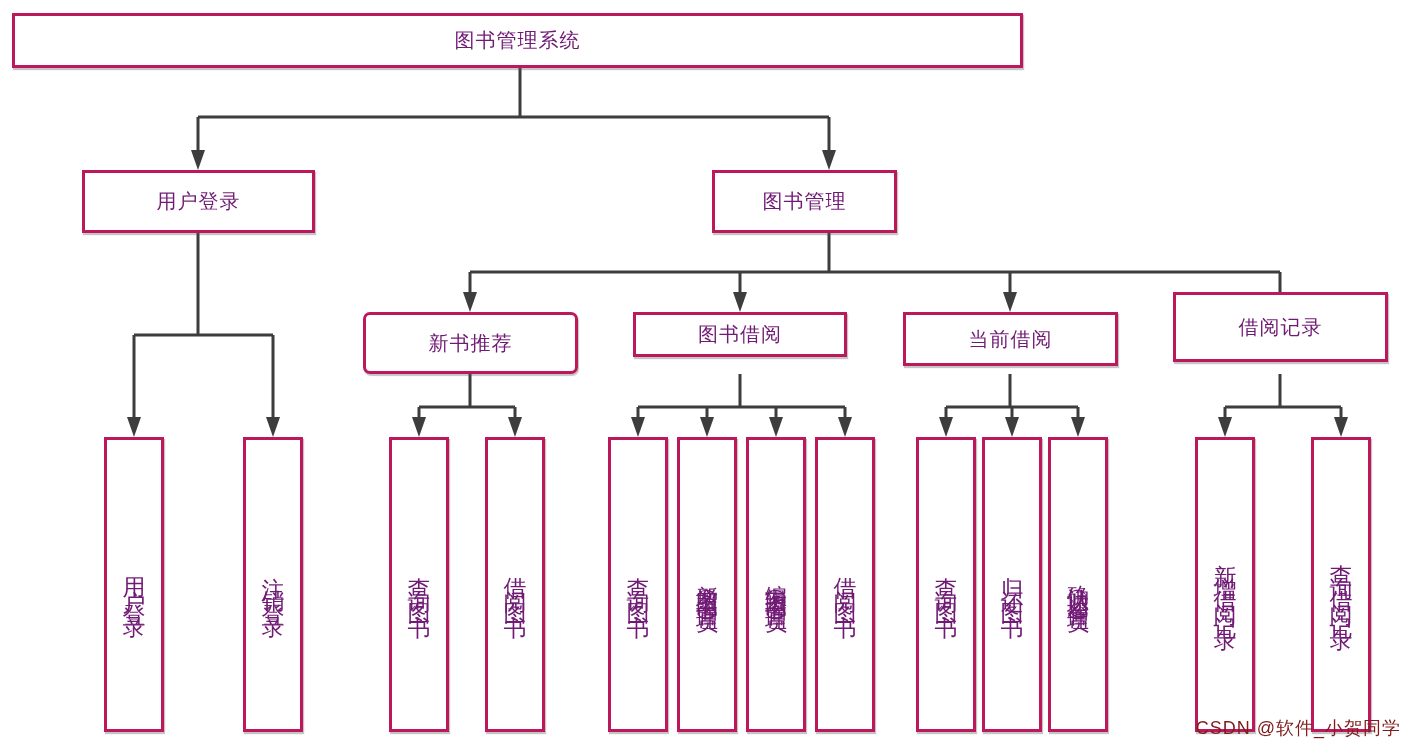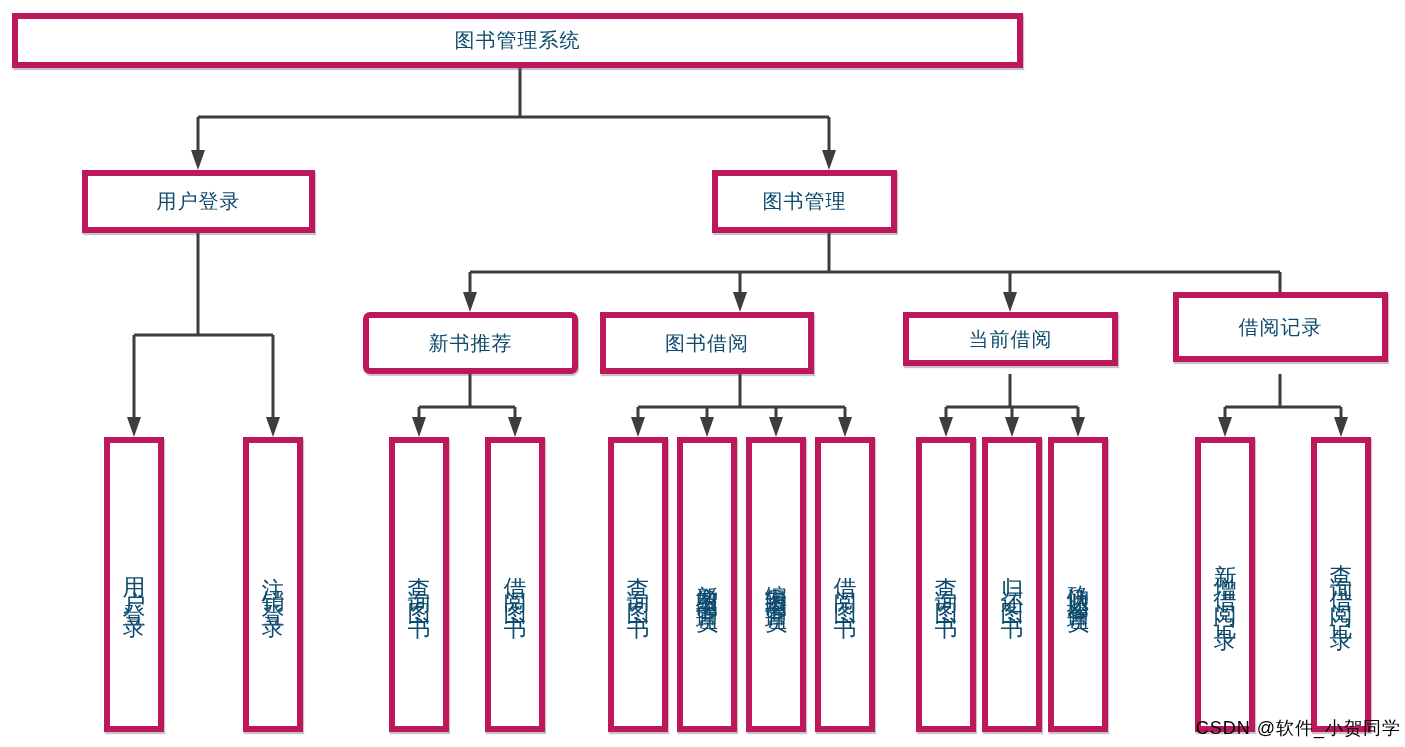--- a/index.html
+++ b/index.html
@@ -13,26 +13,26 @@
   }
   svg.connectors {
     position: absolute;
     left: 0; top: 0;
     width: 1405px; height: 747px;
   }
   .box {
     position: absolute;
     box-sizing: border-box;
     background: #ffffff;
-    border: 6px solid #be185d;
+    border: 3px solid #be185d;
     box-shadow: 1px 2px 1px rgba(90,90,90,0.35);
     display: flex;
     align-items: center;
     justify-content: center;
-    color: #0c4a6e;
+    color: #701a75;
   }
   .h-label {
     font-size: 20px;
     letter-spacing: 1px;
     white-space: nowrap;
   }
   .leaf .v-text {
     writing-mode: vertical-rl;
     text-orientation: mixed;
     font-size: 23px;
@@ -40,21 +40,21 @@
     letter-spacing: 13px;
     white-space: nowrap;
   }
   .leaf.med .v-text { letter-spacing: 13px; }
   .leaf.long .v-text { font-size: 22px; letter-spacing: 4px; }
   .watermark {
     position: absolute;
     right: 4px;
     top: 716px;
     font-size: 18px;
-    color: #000000;
+    color: #7f1d1d;
     letter-spacing: 1px;
     white-space: nowrap;
     padding-left: 28px;
   }
 </style>
 </head>
 <body>
 
 <div class="stage">
 
@@ -112,21 +112,21 @@
   <div class="box" style="left:82px; top:170px; width:233px; height:63px;">
     <span class="h-label">用户登录</span>
   </div>
   <div class="box" style="left:712px; top:170px; width:185px; height:63px;">
     <span class="h-label">图书管理</span>
   </div>
 
   <div class="box" style="left:363px; top:312px; width:215px; height:62px;border-radius:7px;">
     <span class="h-label">新书推荐</span>
   </div>
-  <div class="box" style="left:600px; top:312px; width:214px; height:62px;">
+  <div class="box" style="left:633px; top:312px; width:214px; height:45px;">
     <span class="h-label">图书借阅</span>
   </div>
   <div class="box" style="left:903px; top:312px; width:215px; height:54px;">
     <span class="h-label">当前借阅</span>
   </div>
   <div class="box" style="left:1173px; top:292px; width:215px; height:70px;">
     <span class="h-label">借阅记录</span>
   </div>
 
   <div class="box leaf" style="left:104px; top:437px; width:60px; height:295px;">

